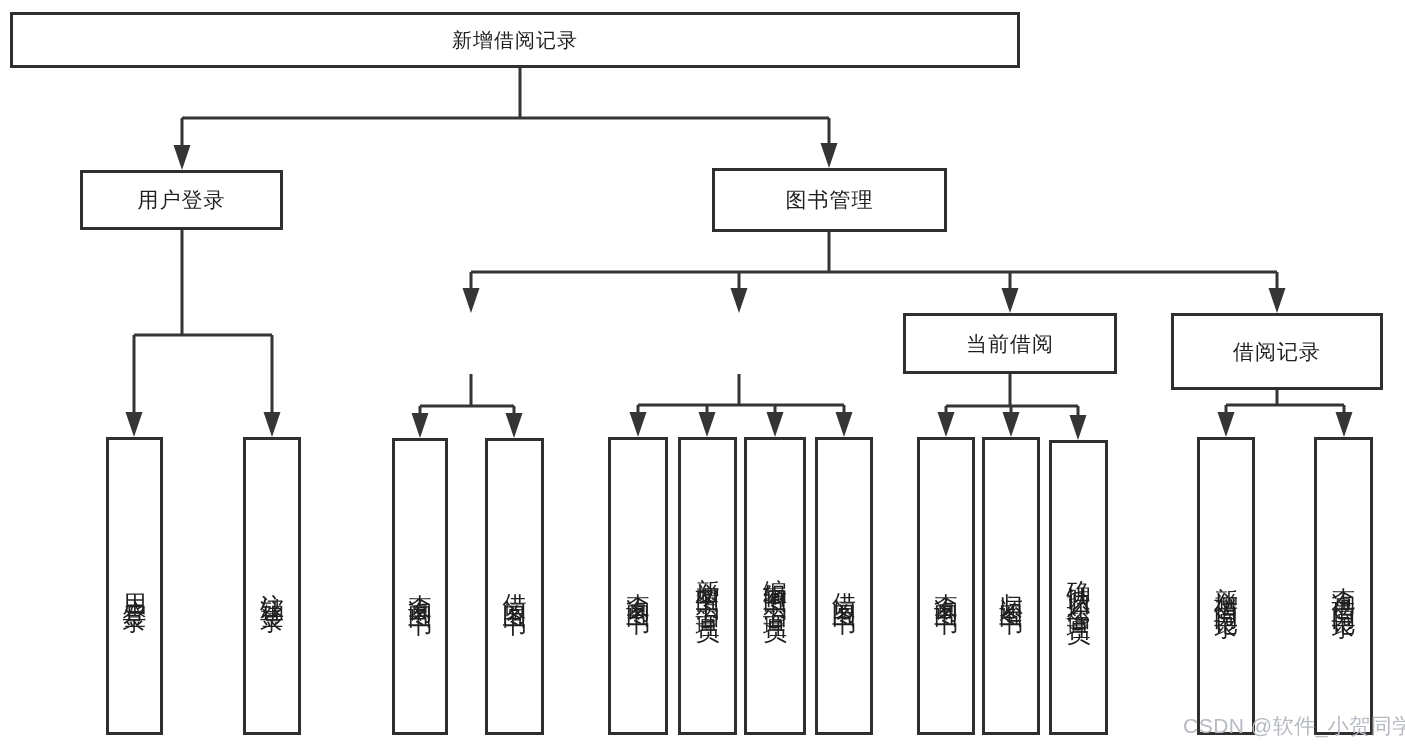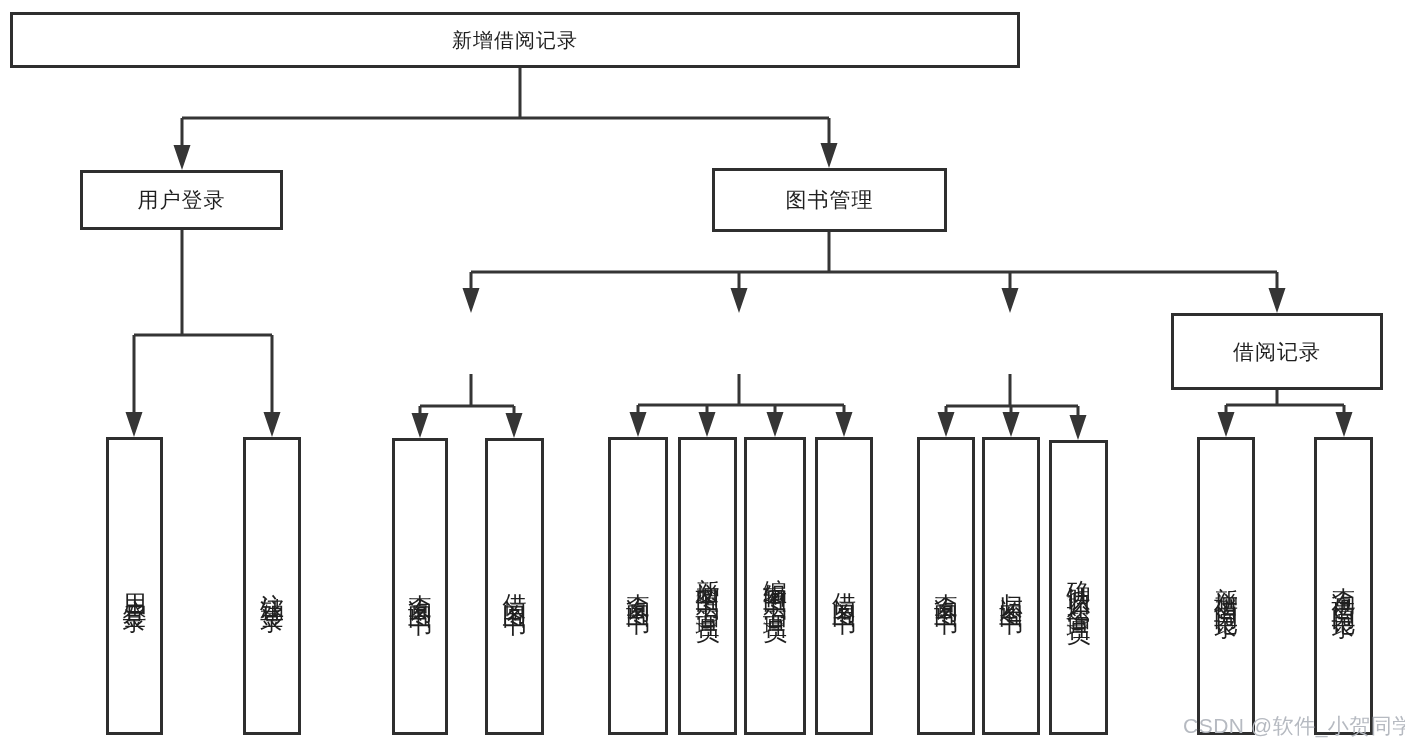--- a/index.html
+++ b/index.html
@@ -104,20 +104,21 @@
              M1069.5 415 L1086.5 415 L1078 440 Z
              M1217.5 412 L1234.5 412 L1226 437 Z
              M1335.5 412 L1352.5 412 L1344 437 Z"></path>
   </svg>
 
   <div class="node node-h" id="n-root">新增借阅记录</div>
 
   <div class="node node-h" id="n-login">用户登录</div>
   <div class="node node-h" id="n-mgmt">图书管理</div>
 
+  <div class="node node-h" id="n-cb">当前借阅</div>
   <div class="node node-h" id="n-br">借阅记录</div>
 
   <div class="node node-v" id="l-login">用户登录</div>
   <div class="node node-v" id="l-logout">注销登录</div>
 
   <div class="node node-v" id="l-nbr-q">查询图书</div>
   <div class="node node-v" id="l-nbr-b">借阅图书</div>
 
   <div class="node node-v" id="l-bb-q">查询图书</div>
   <div class="node node-v" id="l-bb-a">新增图书（管理员）</div>

